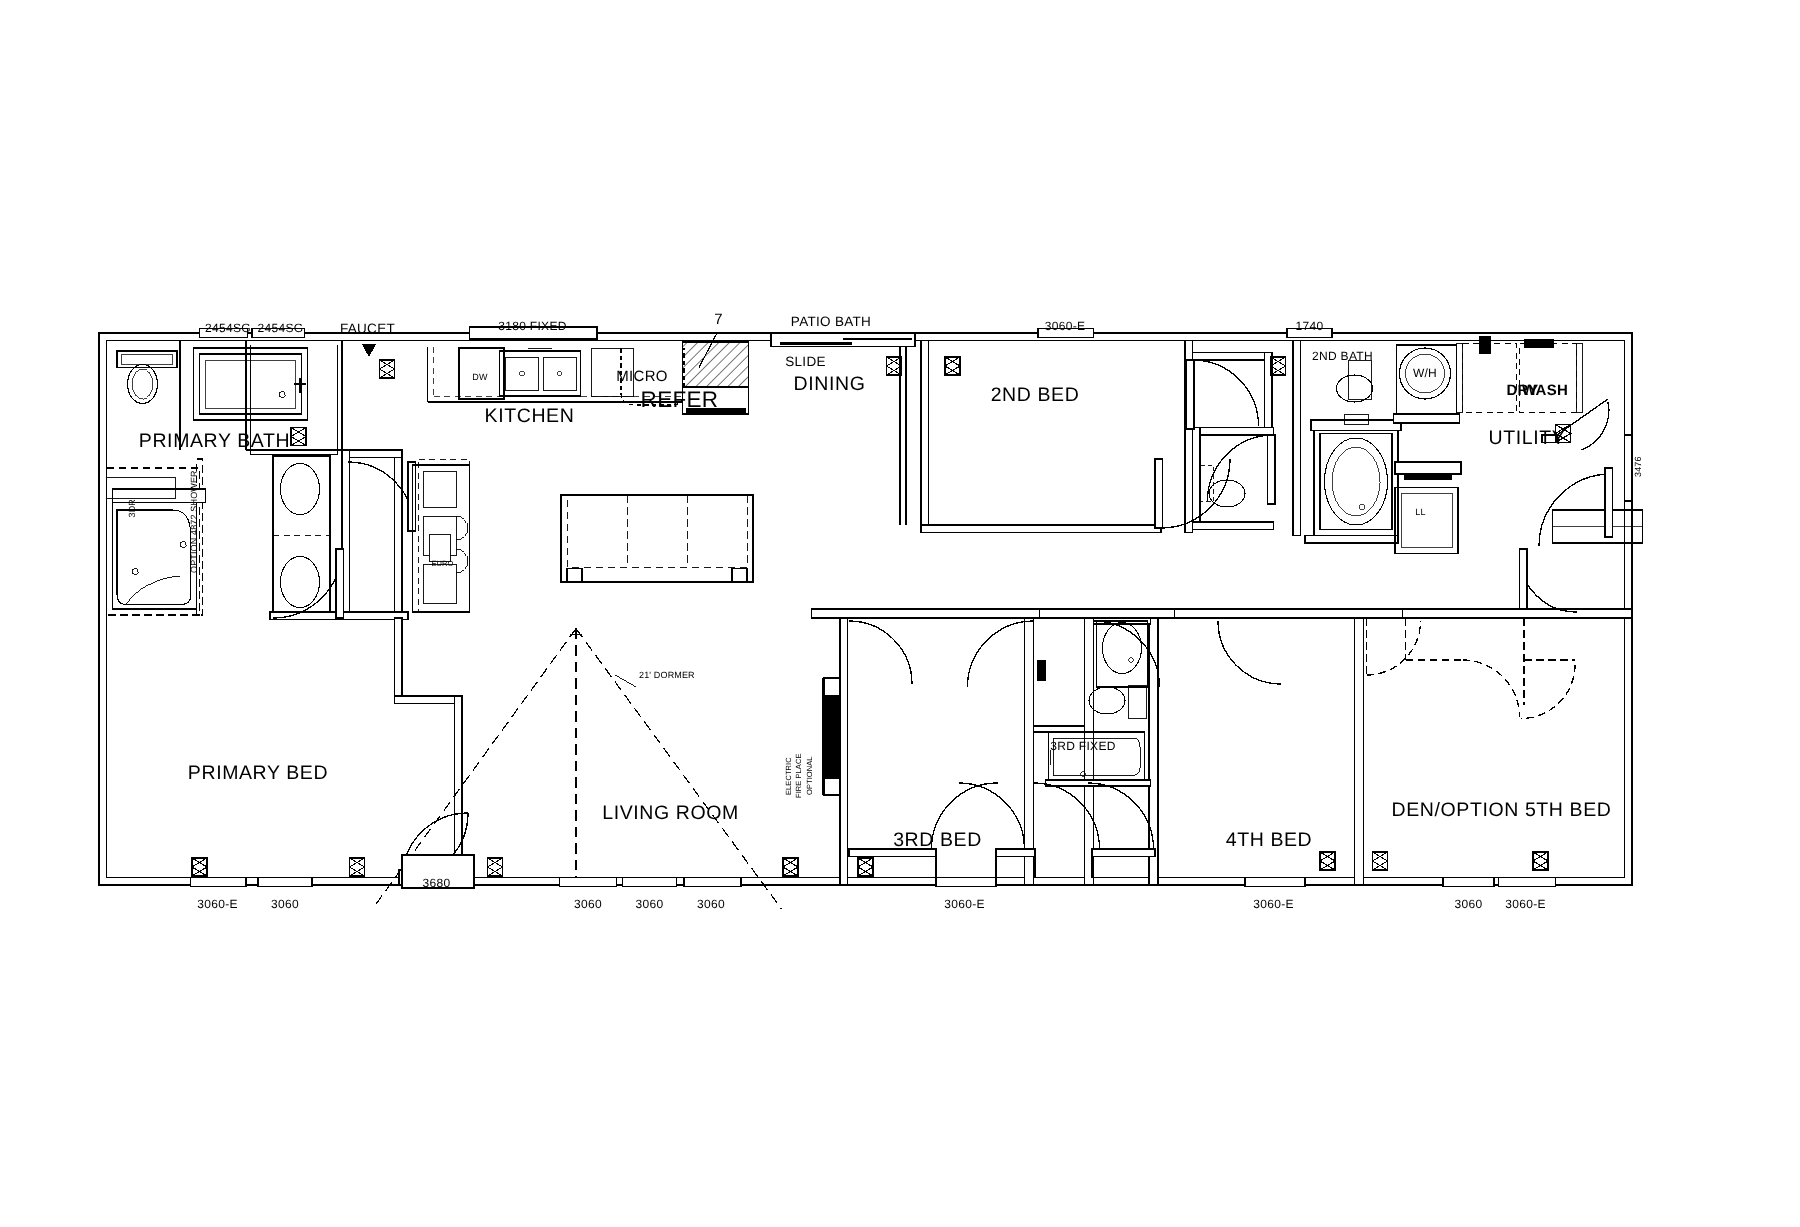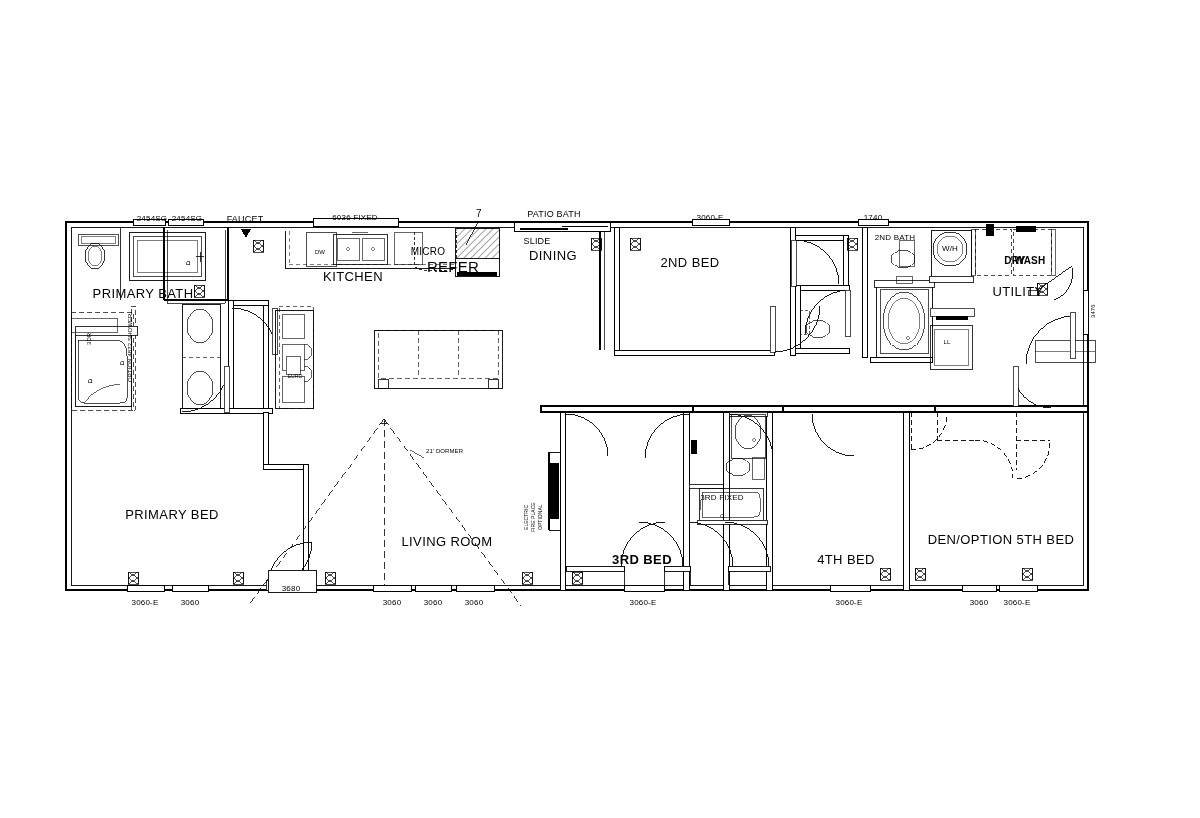--- a/index.html
+++ b/index.html
@@ -397,21 +397,21 @@
     </g>
   </svg>
 
   <div class="lbl room ctr" style="left:143px;top:287px;">PRIMARY BATH</div>
   <div class="lbl room ctr" style="left:353px;top:270px;">KITCHEN</div>
   <div class="lbl room ctr" style="left:553px;top:249px;">DINING</div>
   <div class="lbl room ctr" style="left:690px;top:256px;">2ND BED</div>
   <div class="lbl room ctr" style="left:1018px;top:285px;">UTILITY</div>
   <div class="lbl room ctr" style="left:172px;top:508px;">PRIMARY BED</div>
   <div class="lbl room ctr" style="left:447px;top:535px;">LIVING ROOM</div>
-  <div class="lbl room ctr" style="left:642px;top:553px;font-weight:bold;">3RD BED</div>
+  <div class="lbl room ctr" style="left:625px;top:553px;">3RD BED</div>
   <div class="lbl room ctr" style="left:846px;top:553px;">4TH BED</div>
   <div class="lbl room ctr" style="left:1001px;top:533px;">DEN/OPTION 5TH BED</div>
 
   <div class="lbl win ctr" style="left:895px;top:234px;">2ND BATH</div>
   <div class="lbl win ctr" style="left:722px;top:494px;">3RD FIXED</div>
 
   <div class="lbl tiny ctr" style="left:320px;top:249px;">DW</div>
   <div class="lbl win ctr" style="left:428px;top:247px;font-size:10px;">MICRO</div>
   <div class="lbl win ctr" style="left:453px;top:259px;font-size:15px;">REFER</div>
   <div class="lbl tiny ctr" style="left:950px;top:245px;font-size:8px;">W/H</div>
@@ -428,21 +428,21 @@
   <div class="lbl tiny" style="left:426px;top:448px;">21' DORMER</div>
 
   <div class="lbl tiny" style="left:127px;top:382px;transform:rotate(-90deg);transform-origin:0 0;">OPTION 4872 SHOWER</div>
   <div class="lbl tiny5" style="left:524px;top:530px;transform:rotate(-90deg);transform-origin:0 0;">ELECTRIC</div>
   <div class="lbl tiny5" style="left:531px;top:532px;transform:rotate(-90deg);transform-origin:0 0;">FIRE PLACE</div>
   <div class="lbl tiny5" style="left:538px;top:530px;transform:rotate(-90deg);transform-origin:0 0;">OPTIONAL</div>
   <div class="lbl tiny" style="left:1090px;top:318px;transform:rotate(-90deg);transform-origin:0 0;">3476</div>
 
   <div class="lbl win ctr" style="left:152px;top:215px;">2454SG</div>
   <div class="lbl win ctr" style="left:187px;top:215px;">2454SG</div>
-  <div class="lbl win ctr" style="left:355px;top:214px;">6036 FIXED</div>
+  <div class="lbl win ctr" style="left:355px;top:214px;">3180 FIXED</div>
   <div class="lbl win ctr" style="left:710px;top:214px;">3060-E</div>
   <div class="lbl win ctr" style="left:873px;top:214px;">1740</div>
 
   <div class="lbl win ctr" style="left:145px;top:599px;">3060-E</div>
   <div class="lbl win ctr" style="left:190px;top:599px;">3060</div>
   <div class="lbl win ctr" style="left:291px;top:585px;">3680</div>
   <div class="lbl win ctr" style="left:392px;top:599px;">3060</div>
   <div class="lbl win ctr" style="left:433px;top:599px;">3060</div>
   <div class="lbl win ctr" style="left:474px;top:599px;">3060</div>
   <div class="lbl win ctr" style="left:643px;top:599px;">3060-E</div>

